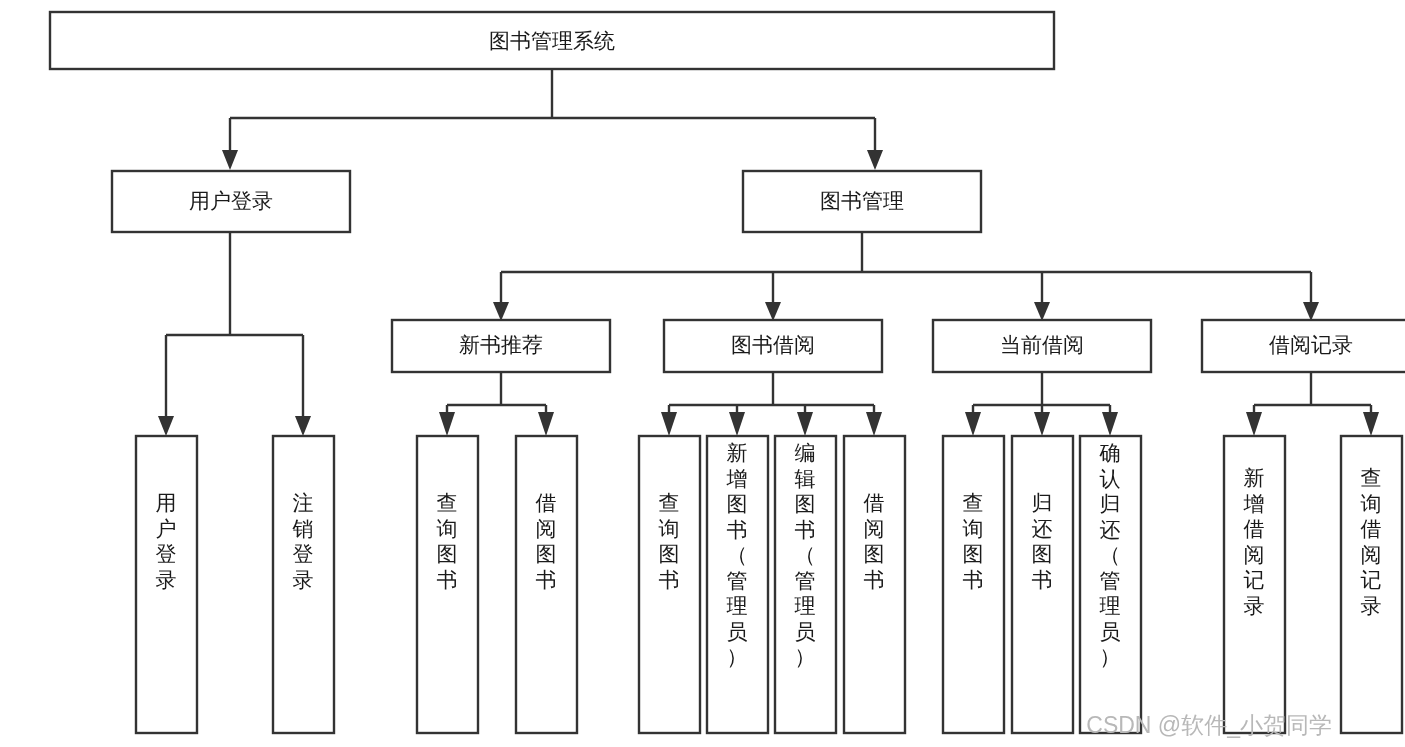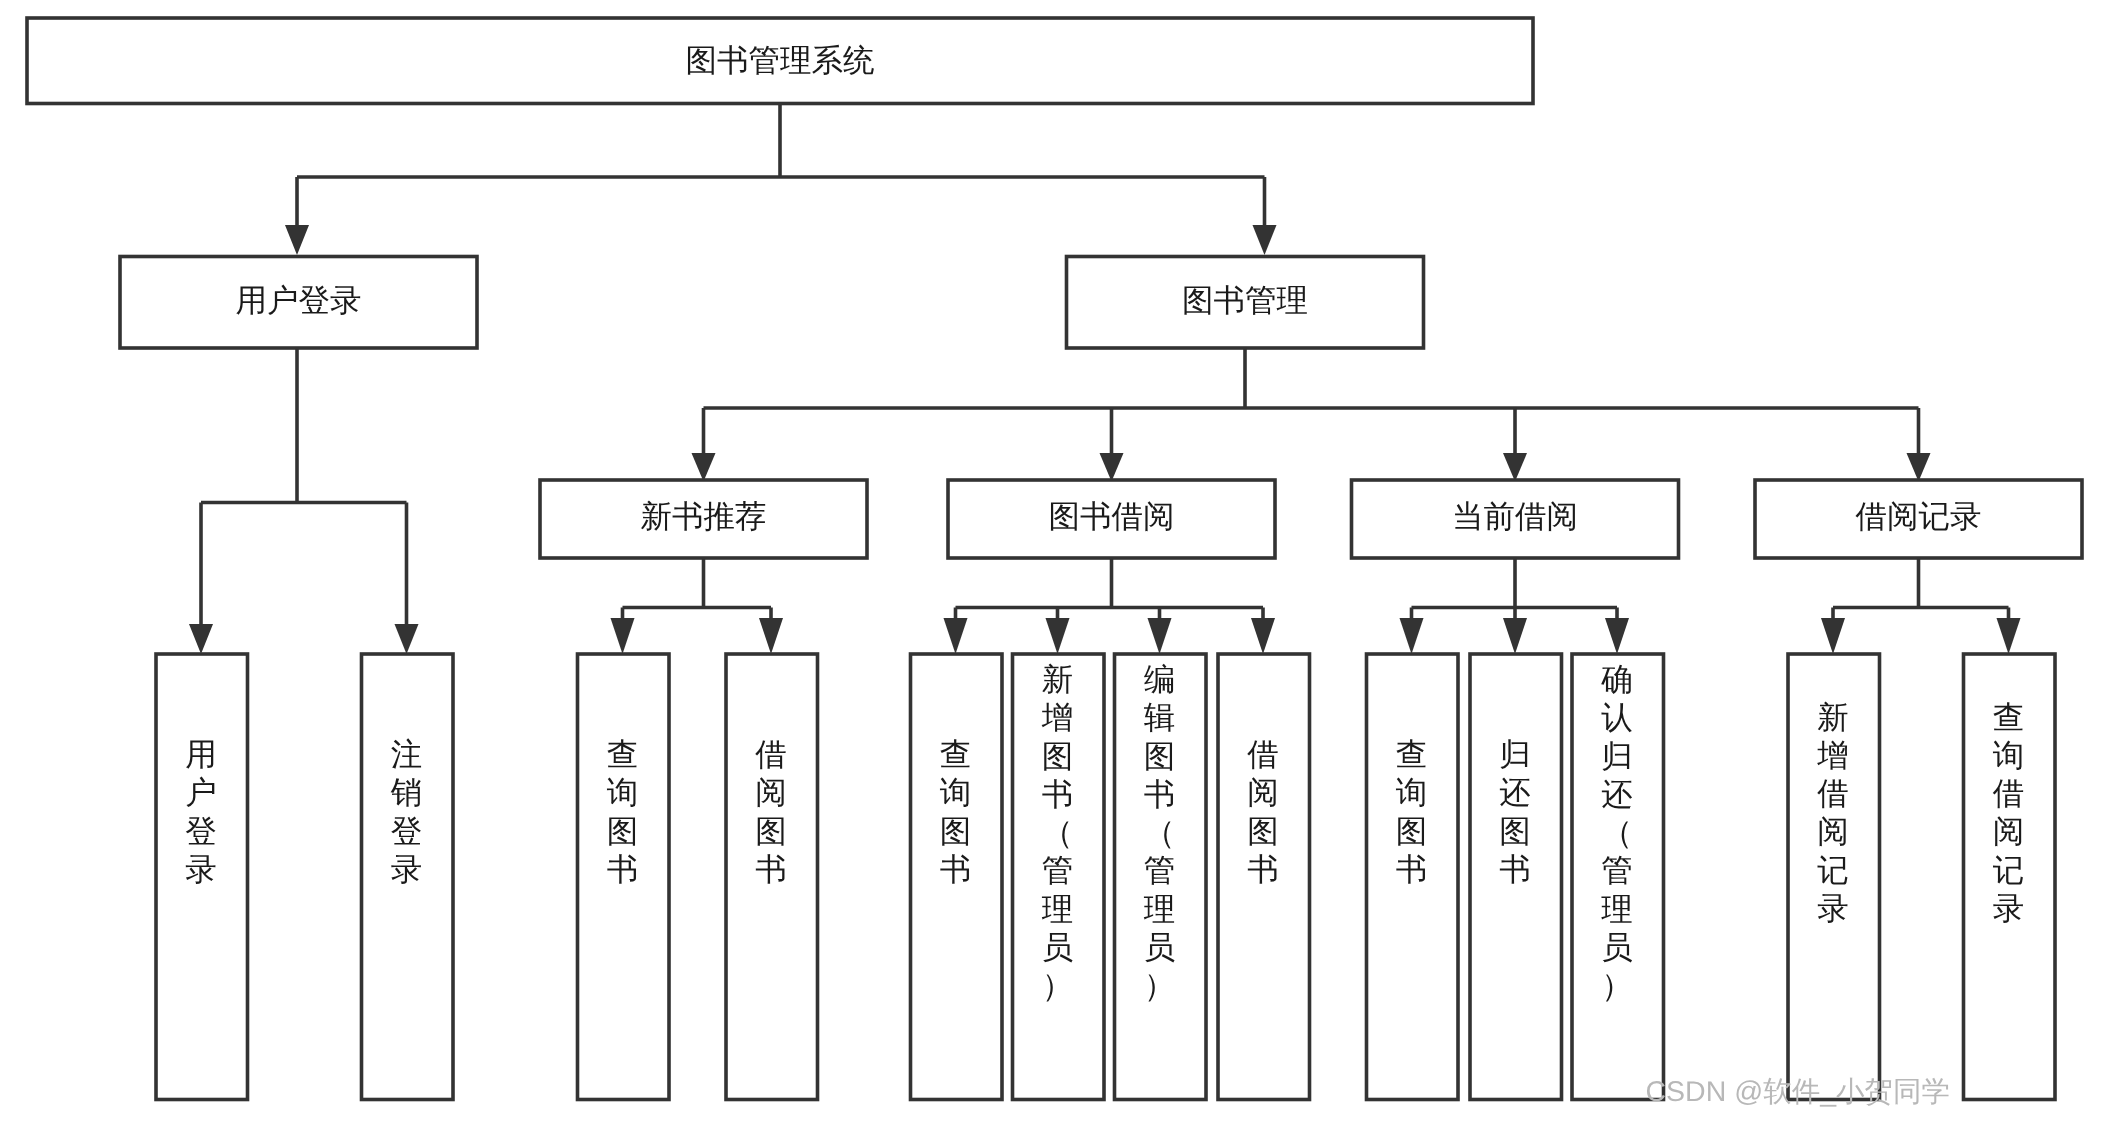--- a/index.html
+++ b/index.html
@@ -10,20 +10,21 @@
   body {
     width: 1405px;
     height: 747px;
     font-family: "Liberation Sans", "DejaVu Sans", sans-serif;
     overflow: hidden;
   }
   #diagram-root {
     position: relative;
     width: 1308px;
     height: 747px;
+    margin-left: 32px;
   }
   svg.diagram {
     display: block;
     width: 1405px;
     height: 747px;
   }
   .node-box {
     fill: #ffffff;
     stroke: #333333;
     stroke-width: 2.4;
@@ -48,21 +49,21 @@
   }
   .arrow-head {
     fill: #333333;
     stroke: none;
   }
   .watermark {
     position: absolute;
     right: 8px;
     bottom: 6px;
     font-family: "Liberation Sans", "DejaVu Sans", sans-serif;
-    font-size: 19px;
+    font-size: 23px;
     color: #b8b8b8;
     white-space: nowrap;
     pointer-events: none;
   }
 </style>
 </head>
 <body>
 
 <div id="diagram-root">
 

